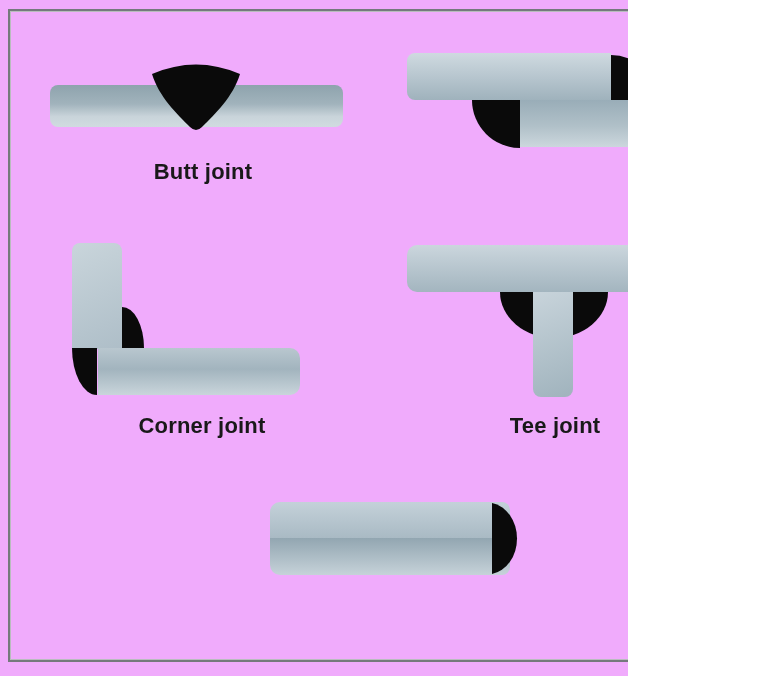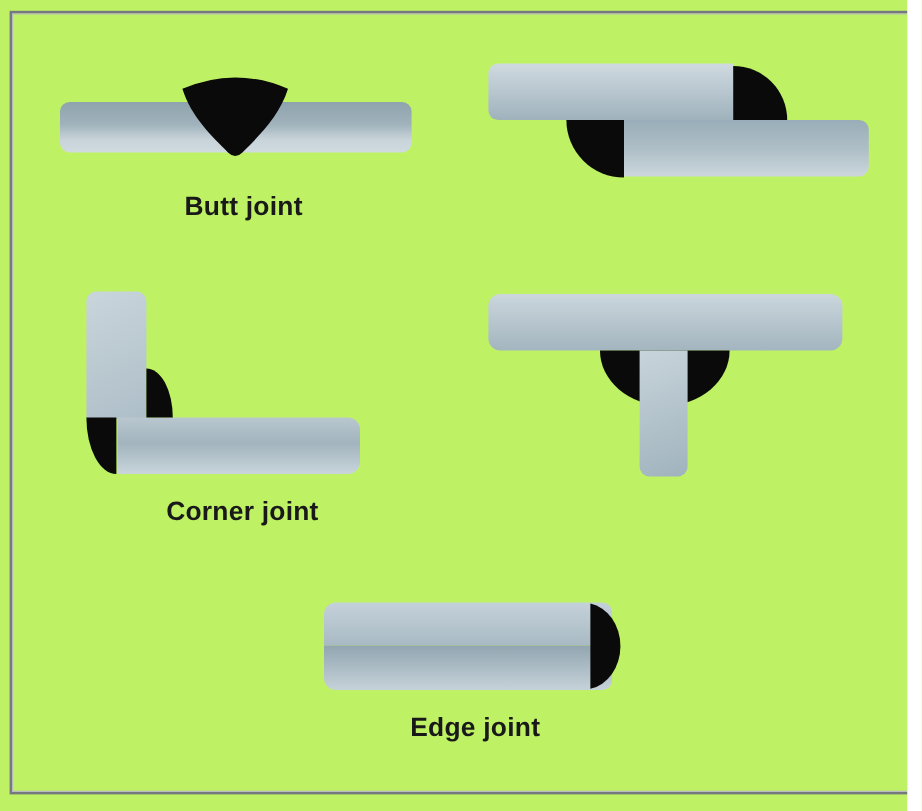--- a/index.html
+++ b/index.html
@@ -3,23 +3,23 @@
 <meta charset="utf-8">
 <style>
   html, body {
     margin: 0;
     padding: 0;
     background: #ffffff;
     font-family: "Liberation Sans", sans-serif;
   }
   .canvas {
     position: relative;
-    width: 756px;
+    width: 628px;
     height: 676px;
-    background: #bef264;
+    background: #f0abfc;
     overflow: hidden;
   }
   .frame {
     position: absolute;
     left: 8px;
     top: 9px;
     width: 747px;
     height: 649px;
     border: 2px solid #75797d;
     box-shadow: inset 0 0 0 1px #b9bcbe;
@@ -119,15 +119,15 @@
 
     <g>
       <path fill="url(#gEdgeT)" d="M280 502 H502 A8 8 0 0 1 510 510 V538 H270 V512 A10 10 0 0 1 280 502 Z"></path>
       <path fill="url(#gEdgeB)" d="M270 538 H510 V567 A8 8 0 0 1 502 575 H280 A10 10 0 0 1 270 565 Z"></path>
       <path fill="#0a0a0a" d="M492 503 A30 36 0 0 1 492 574 Z"></path>
     </g>
   </svg>
 
   <div class="joint-label" style="left:203px; top:159px;">Butt joint</div>
   <div class="joint-label" style="left:202px; top:413px;">Corner joint</div>
-  <div class="joint-label" style="left:396px; top:593px;">Edge joint</div>
+  <div class="joint-label" style="left:555px; top:413px;">Tee joint</div>
 
 </div>
 
 </body></html>

